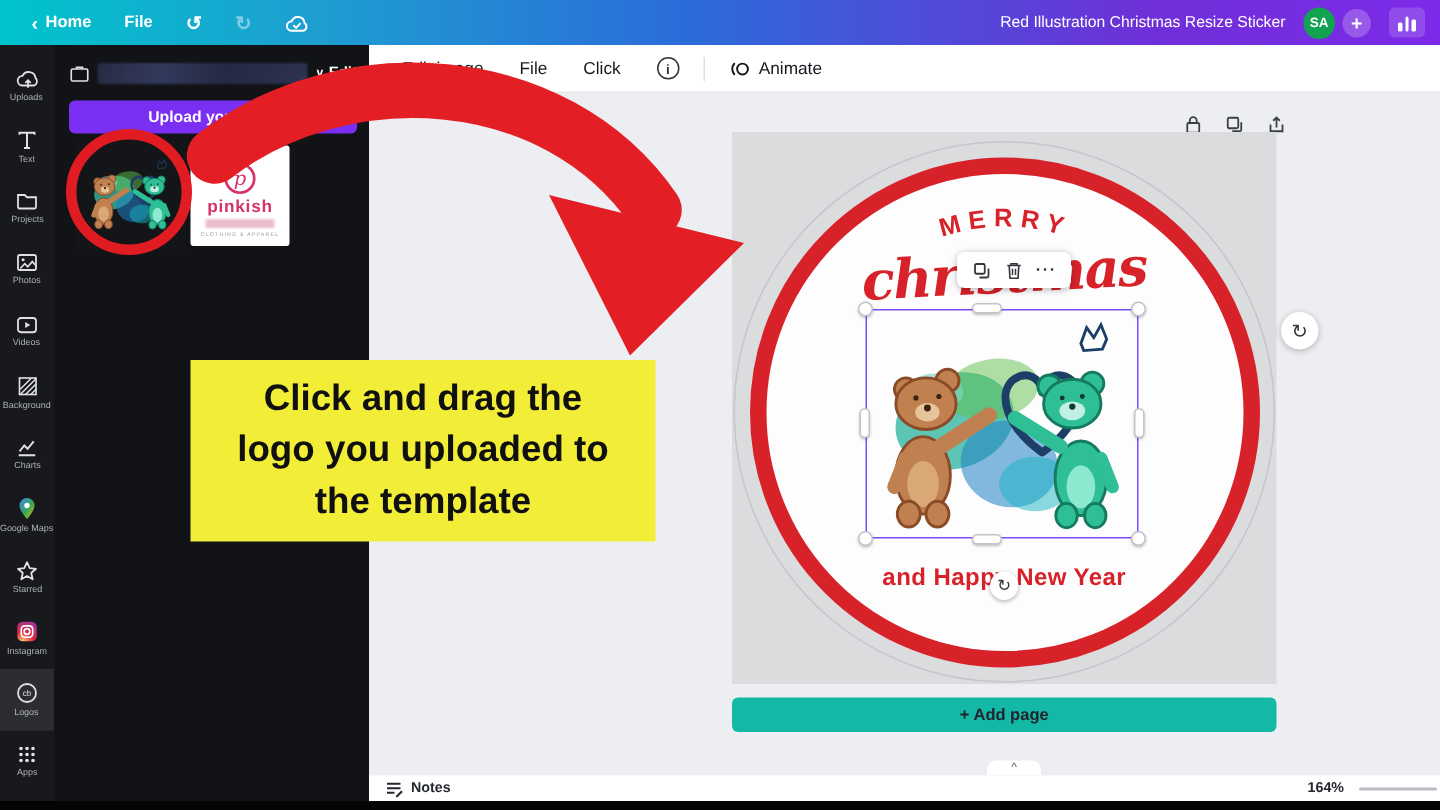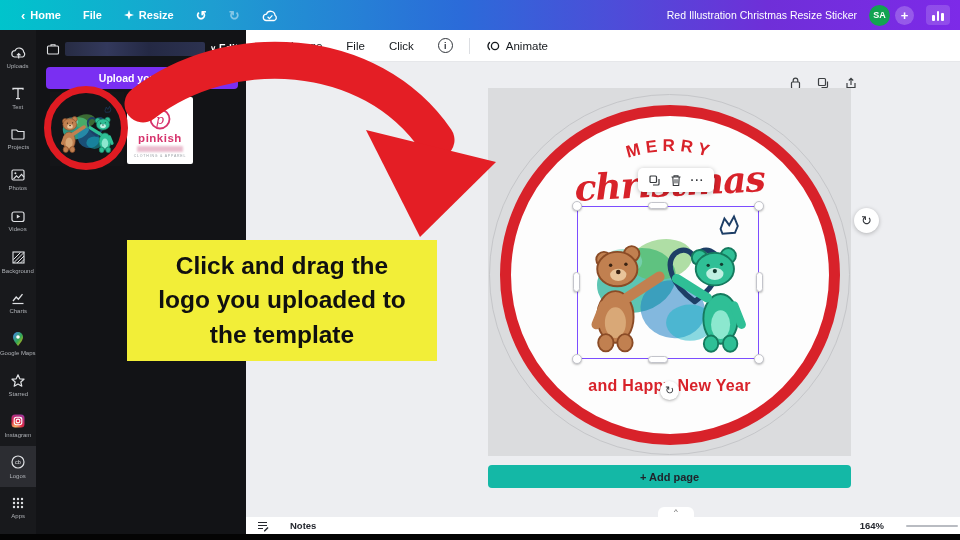--- a/index.html
+++ b/index.html
@@ -95,23 +95,23 @@
 
   .add-page { position:absolute; left:242px; top:403px; width:363px; height:23px; background:#14b8a6; border:none;
     border-radius:4px; font-size:11px; font-weight:bold; color:#20242c; cursor:pointer; font-family:inherit; }
 
   .collapse-tab { position:absolute; left:412px; bottom:0; width:36px; height:10px; background:#fff;
     border-radius:6px 6px 0 0; display:flex; align-items:center; justify-content:center; font-size:8px; color:#555;
     cursor:pointer; line-height:1; }
 
   .statusbar { position:absolute; left:0; top:487px; width:714px; height:17px; background:#fff; display:flex;
     align-items:center; font-size:9.5px; font-weight:bold; color:#24272e; padding:0 0 0 10px; }
-  .notes-item { display:flex; align-items:center; gap:21px; cursor:pointer; }
+  .notes-item { display:flex; align-items:center; gap:5px; cursor:pointer; }
   .sb-spacer { flex:1; }
-  .zoom-label { margin-right:22px; }
+  .zoom-label { margin-right:10px; }
   .zoom-slider { width:52px; height:2px; background:#b9bcc2; border-radius:1px; margin-right:2px; cursor:pointer; }
 
   .letterbox { position:absolute; left:0; top:534px; width:960px; height:6px; background:#040404; z-index:90; }
 
   
   .ann-circle { position:absolute; left:44px; top:86px; width:84px; height:84px; border:7px solid #e01b22;
     border-radius:50%; z-index:60; pointer-events:none; }
   .ann-arrow { position:absolute; left:118px; top:36px; width:390px; height:210px; z-index:60; pointer-events:none; }
   .ann-box { position:absolute; left:127px; top:240px; width:310px; height:121px; background:#f2ee38; z-index:61;
     display:flex; align-items:center; justify-content:center; text-align:center; padding:10px 22px; }
@@ -174,26 +174,20 @@
 
   <div class="topbar">
     <div class="navitem">
       <span class="glyph">‹</span>
       <span>Home</span>
     </div>
     <div class="navitem">
       <span>File</span>
     </div>
     <div class="navitem">
-      <svg width="10" height="10" viewBox="0 0 10 10">
-        <path d="M5 0 L6.2 3.8 L10 5 L6.2 6.2 L5 10 L3.8 6.2 L0 5 L3.8 3.8 Z" fill="#fff"></path>
-      </svg>
-      <span>Resize</span>
-    </div>
-    <div class="navitem">
       <span class="glyph">↺</span>
     </div>
     <div class="navitem redo-dim">
       <span class="glyph">↻</span>
     </div>
     <div class="navitem">
       <svg width="16" height="13" viewBox="0 0 16 13">
         <path d="M4 11.5a3.2 3.2 0 0 1 .5-6.36A4.4 4.4 0 0 1 13 6.3a2.9 2.9 0 0 1-.7 5.2z" fill="none" stroke="#fff" stroke-width="1.3"></path>
         <path d="M5.6 7.8l1.8 1.8 3-3.2" fill="none" stroke="#fff" stroke-width="1.3"></path>
       </svg>

